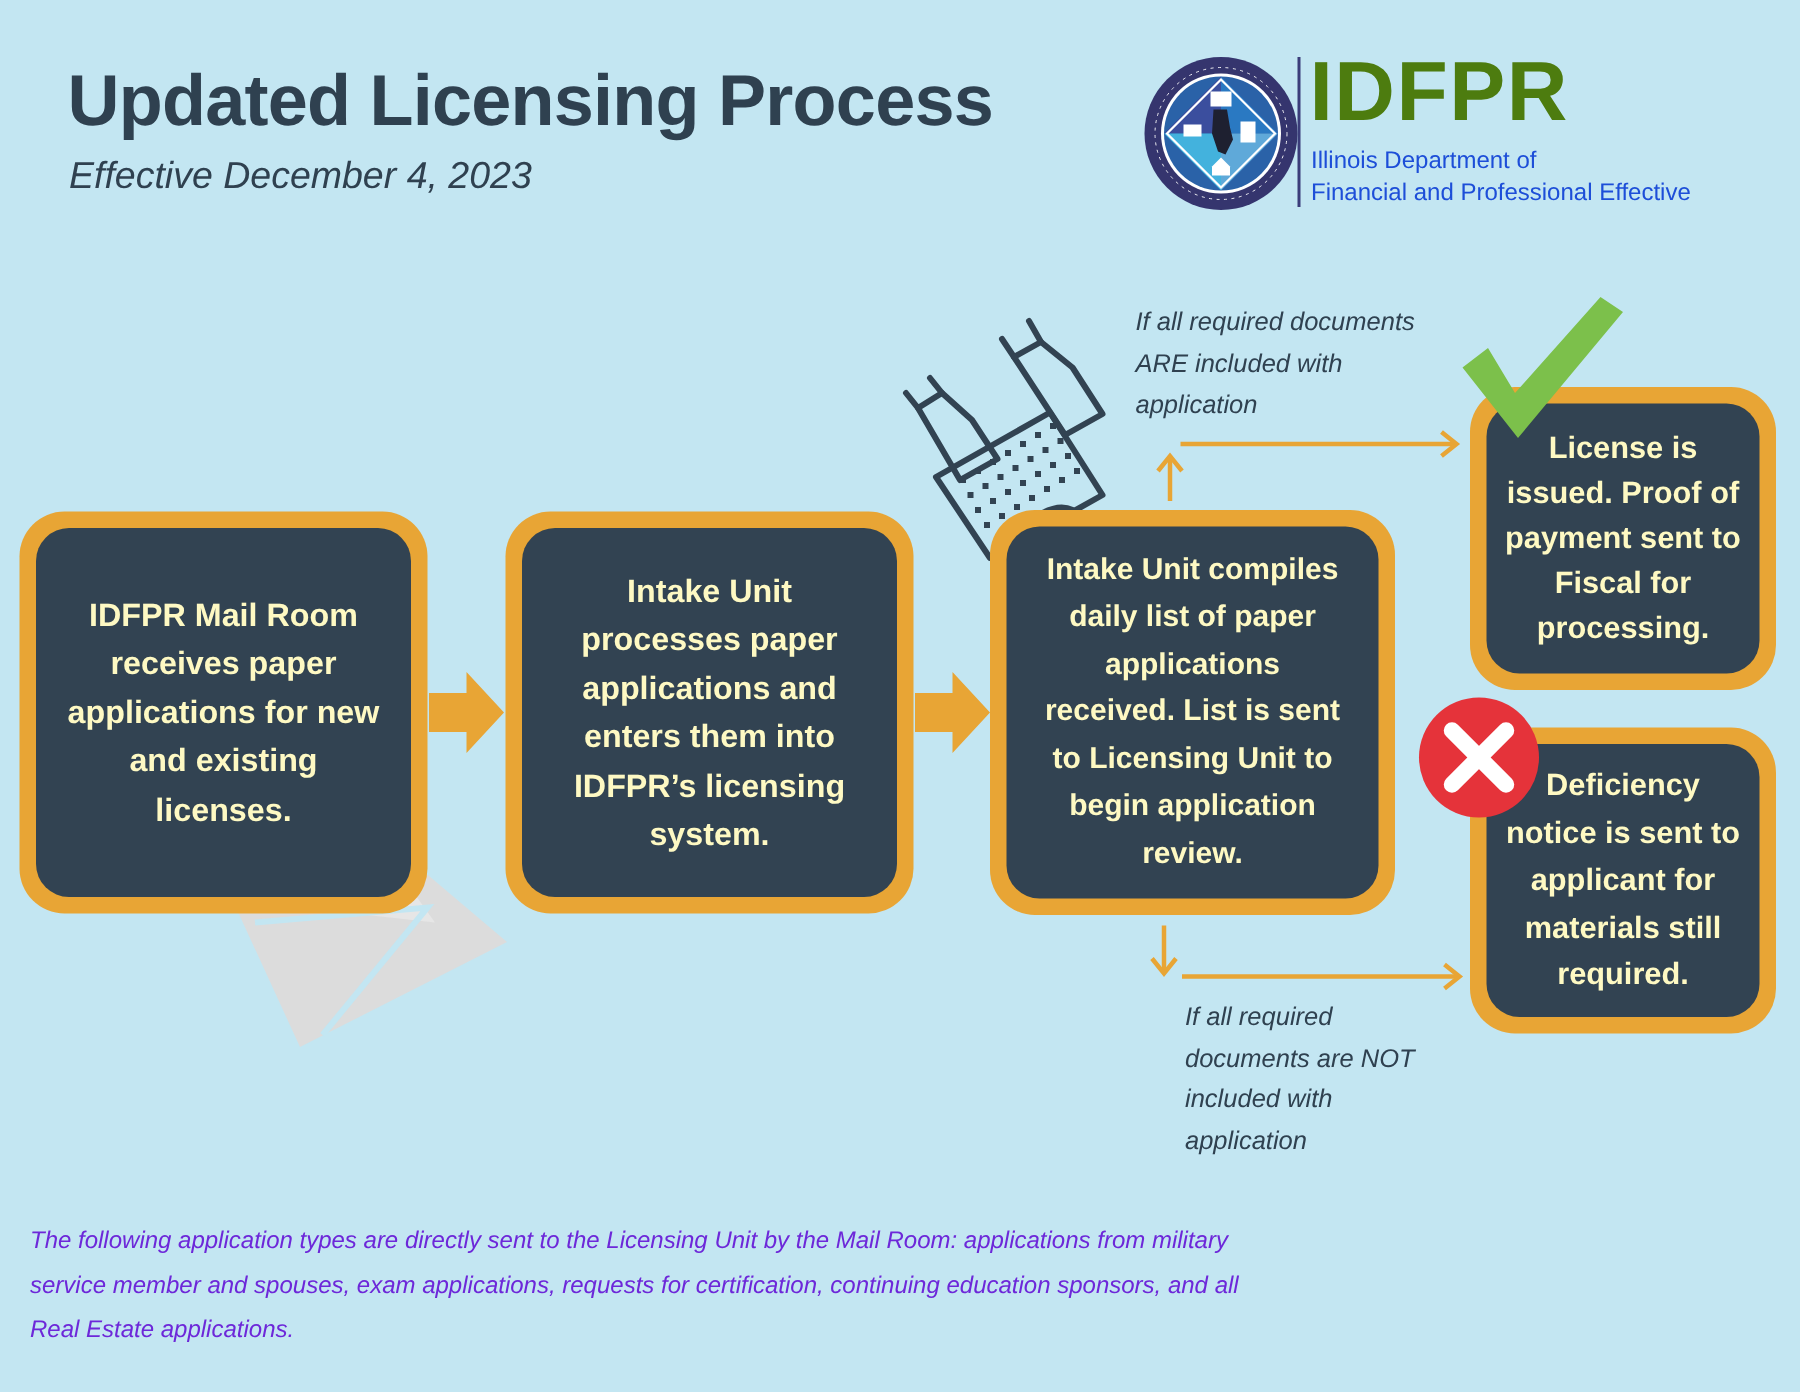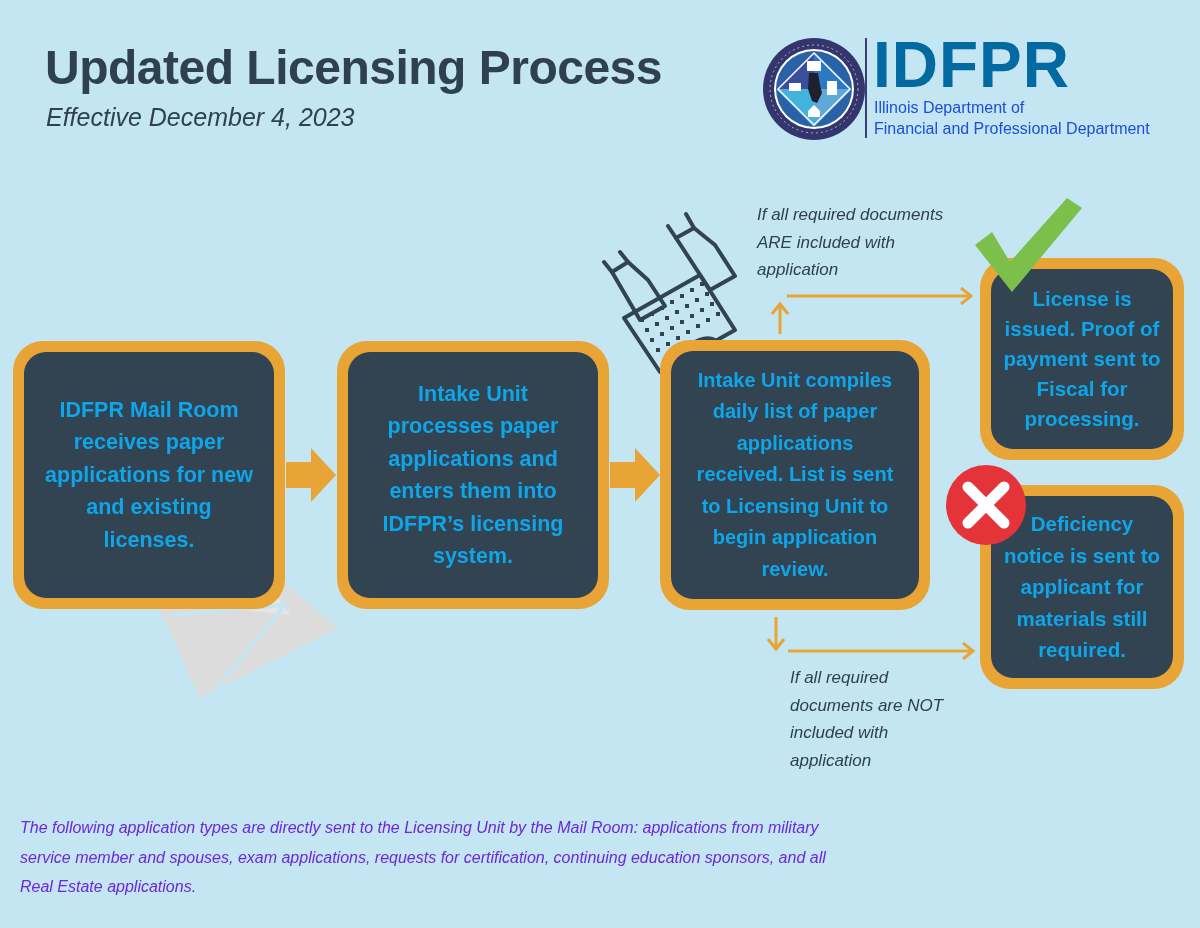--- a/index.html
+++ b/index.html
@@ -16,41 +16,41 @@
       letter-spacing: -0.5px;
     }
     .subtitle {
       position: absolute; left: 46px; top: 103px;
       font-size: 25px; font-style: italic; color: #2f4150;
     }
     .logo-seal { position: absolute; left: 762px; top: 37px; width: 104px; height: 104px; }
     .logo-divider { position: absolute; left: 865px; top: 38px; width: 2px; height: 100px; background: #3b3d7a; }
     .logo-name {
       position: absolute; left: 873px; top: 28px;
-      font-size: 64px; font-weight: bold; color: #0369a1; letter-spacing: 1px;
+      font-size: 56px; font-weight: bold; color: #4d7c0f; letter-spacing: 1px;
     }
     .logo-dept {
       position: absolute; left: 874px; top: 97px;
       font-size: 16px; line-height: 21px; color: #1d4ed8;
     }
     .box {
       position: absolute;
       background: #e8a535;
       border-radius: 30px;
       box-sizing: border-box;
       padding: 11px;
     }
     .box-inner {
       width: 100%; height: 100%;
       background: #324352;
       border-radius: 22px;
       box-sizing: border-box;
       display: flex; align-items: center; justify-content: center;
       text-align: center;
-      color: #0ea5e9; font-weight: bold;
+      color: #fef9c3; font-weight: bold;
       font-size: 21.5px; line-height: 32.5px;
       padding: 0 10px;
     }
     .caption {
       position: absolute; font-style: italic;
       font-size: 17px; line-height: 27.5px; color: #2f4150;
     }
     .footnote {
       position: absolute; left: 20px; top: 813px;
       font-size: 16px; font-style: italic; line-height: 29.5px; color: #6d28d9;
@@ -77,21 +77,21 @@
   <rect x="27" y="46" width="12" height="8" fill="#ffffff"></rect>
   <rect x="65" y="44" width="10" height="14" fill="#ffffff"></rect>
   <path d="M46 74 L52 68 L58 74 L58 80 L46 80 Z" fill="#ffffff"></path>
   <path d="M47 36 L56 36 L58 48 L60 56 L55 66 L50 64 L46 52 Z" fill="#1e2030"></path>
   <circle cx="52" cy="52" r="44" fill="none" stroke="#ffffff" stroke-width="0.6" stroke-dasharray="2 3"></circle>
 </svg>
 <div class="logo-divider"></div>
 <div class="logo-name">IDFPR</div>
 <div class="logo-dept">
   <div>Illinois Department of</div>
-  <div>Financial and Professional Department</div>
+  <div>Financial and Professional Effective</div>
 </div>
 
 <svg class="overlay" width="1200" height="928">
 
   <g>
     <path d="M155 600 L240 545 L338 628 L200 698 Z" fill="#dcdcdc"></path>
     <path d="M155 600 L240 545 L290 615 Z" fill="#e6e6e6"></path>
     <path d="M170 615 L285 605 L215 690" fill="none" stroke="#c3e6f2" stroke-width="4"></path>
   </g>
 

